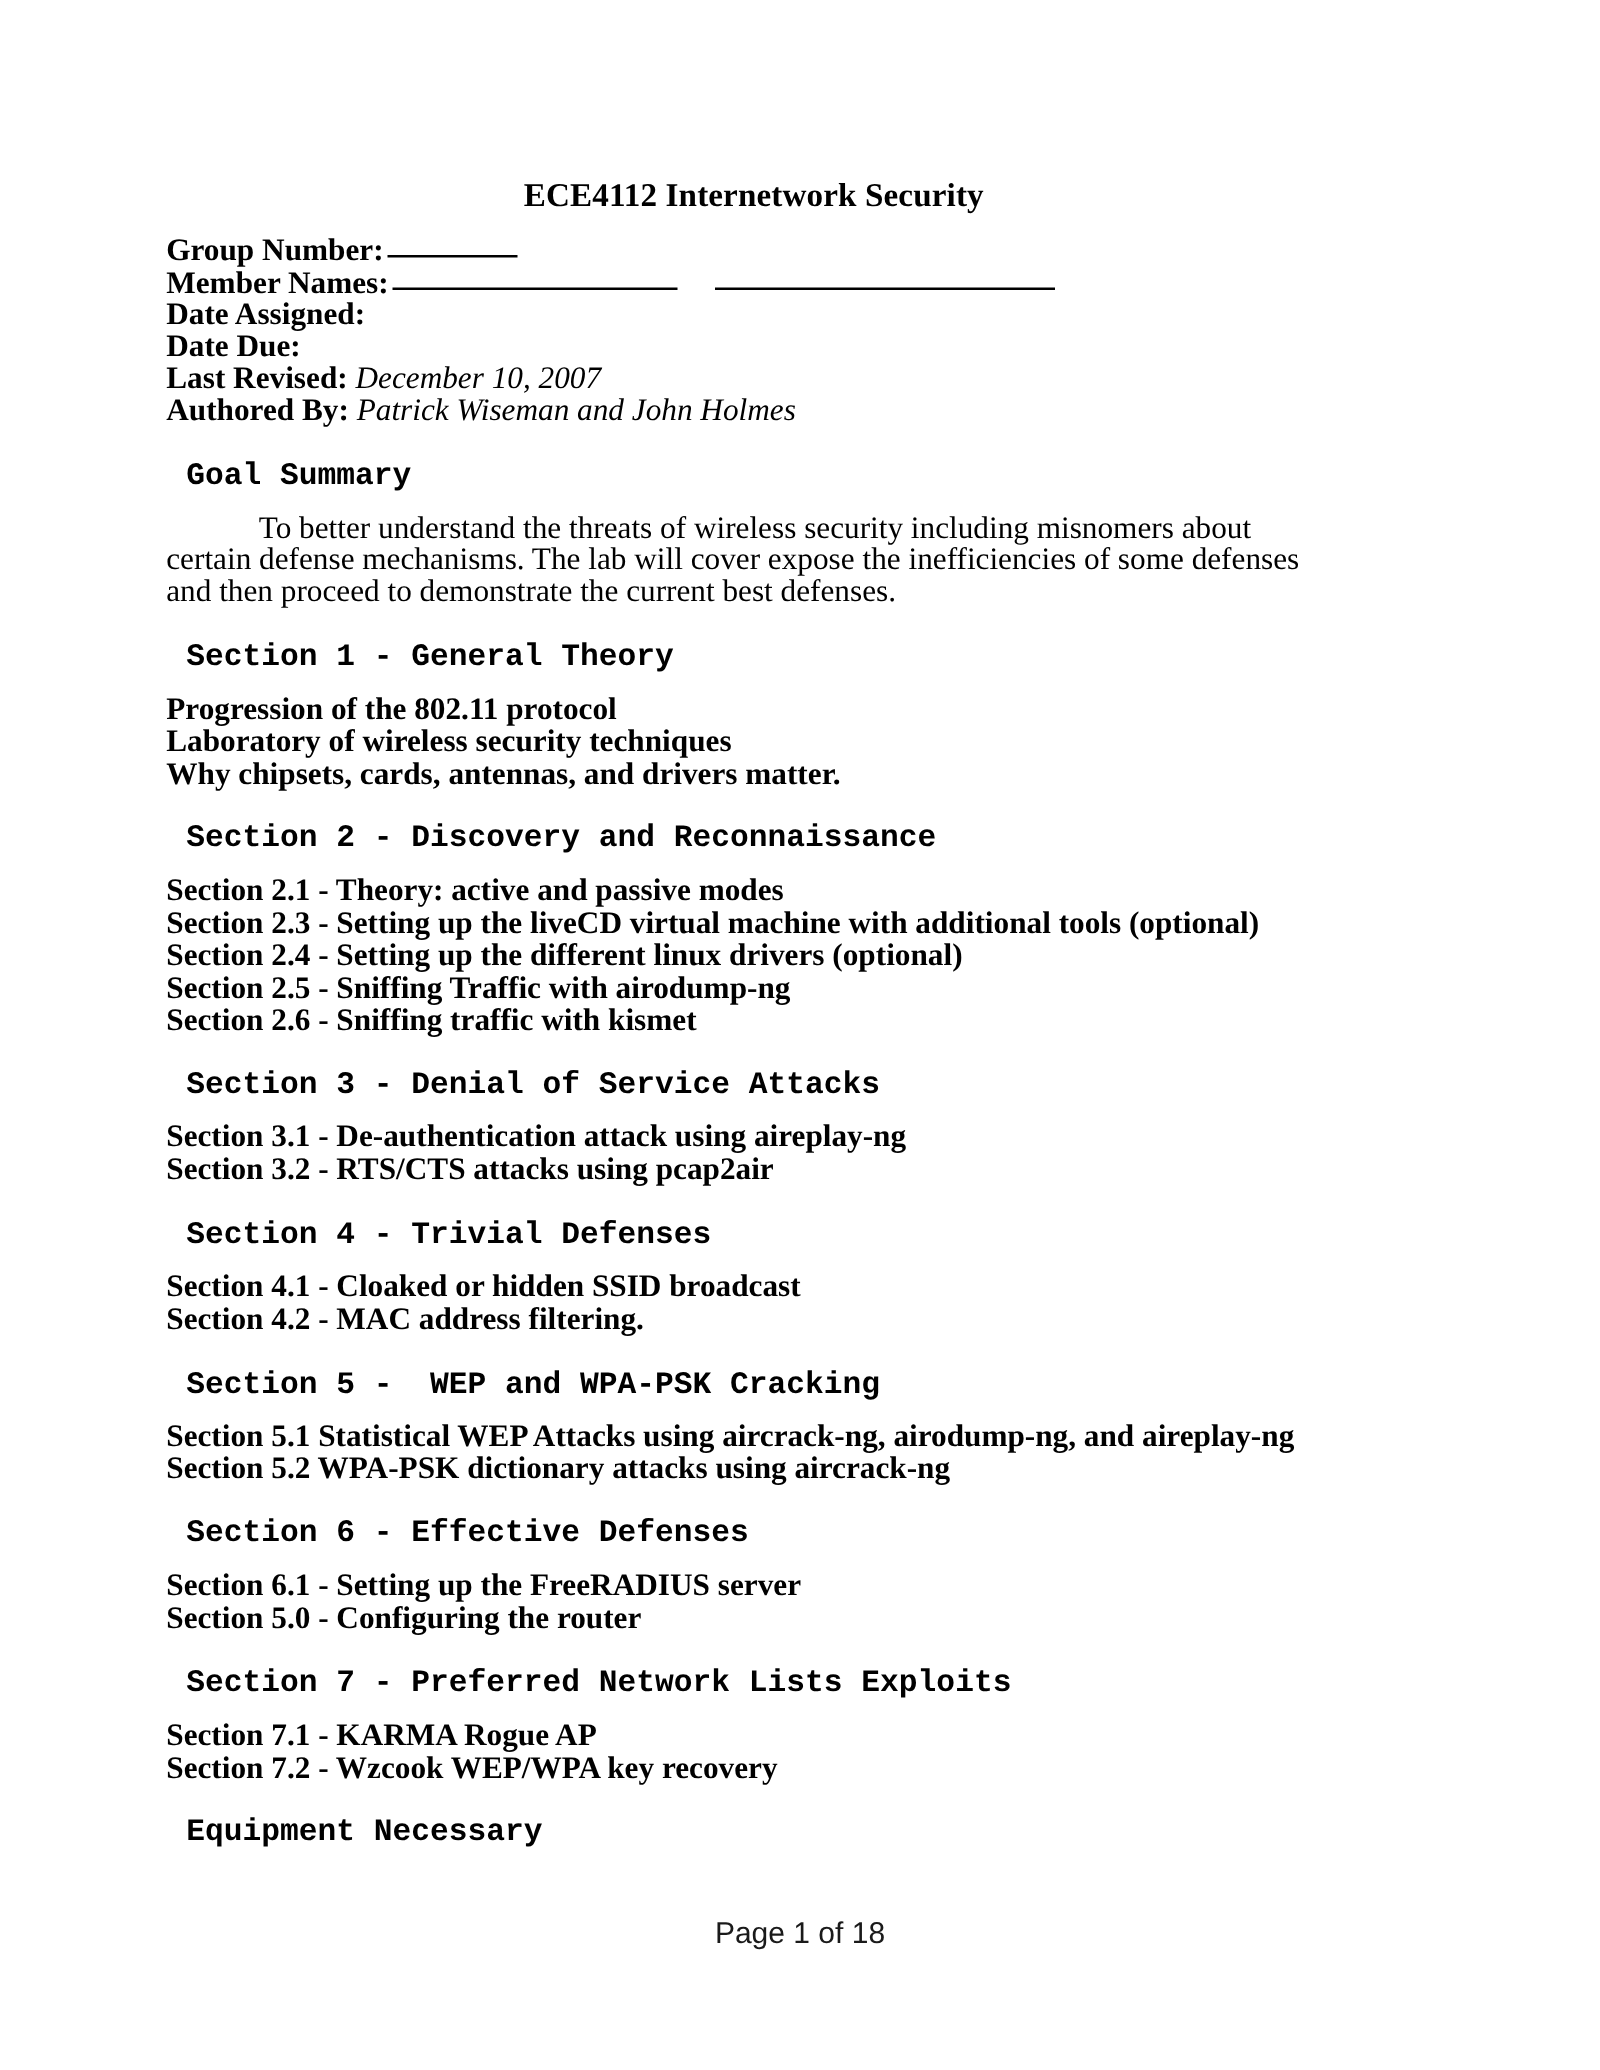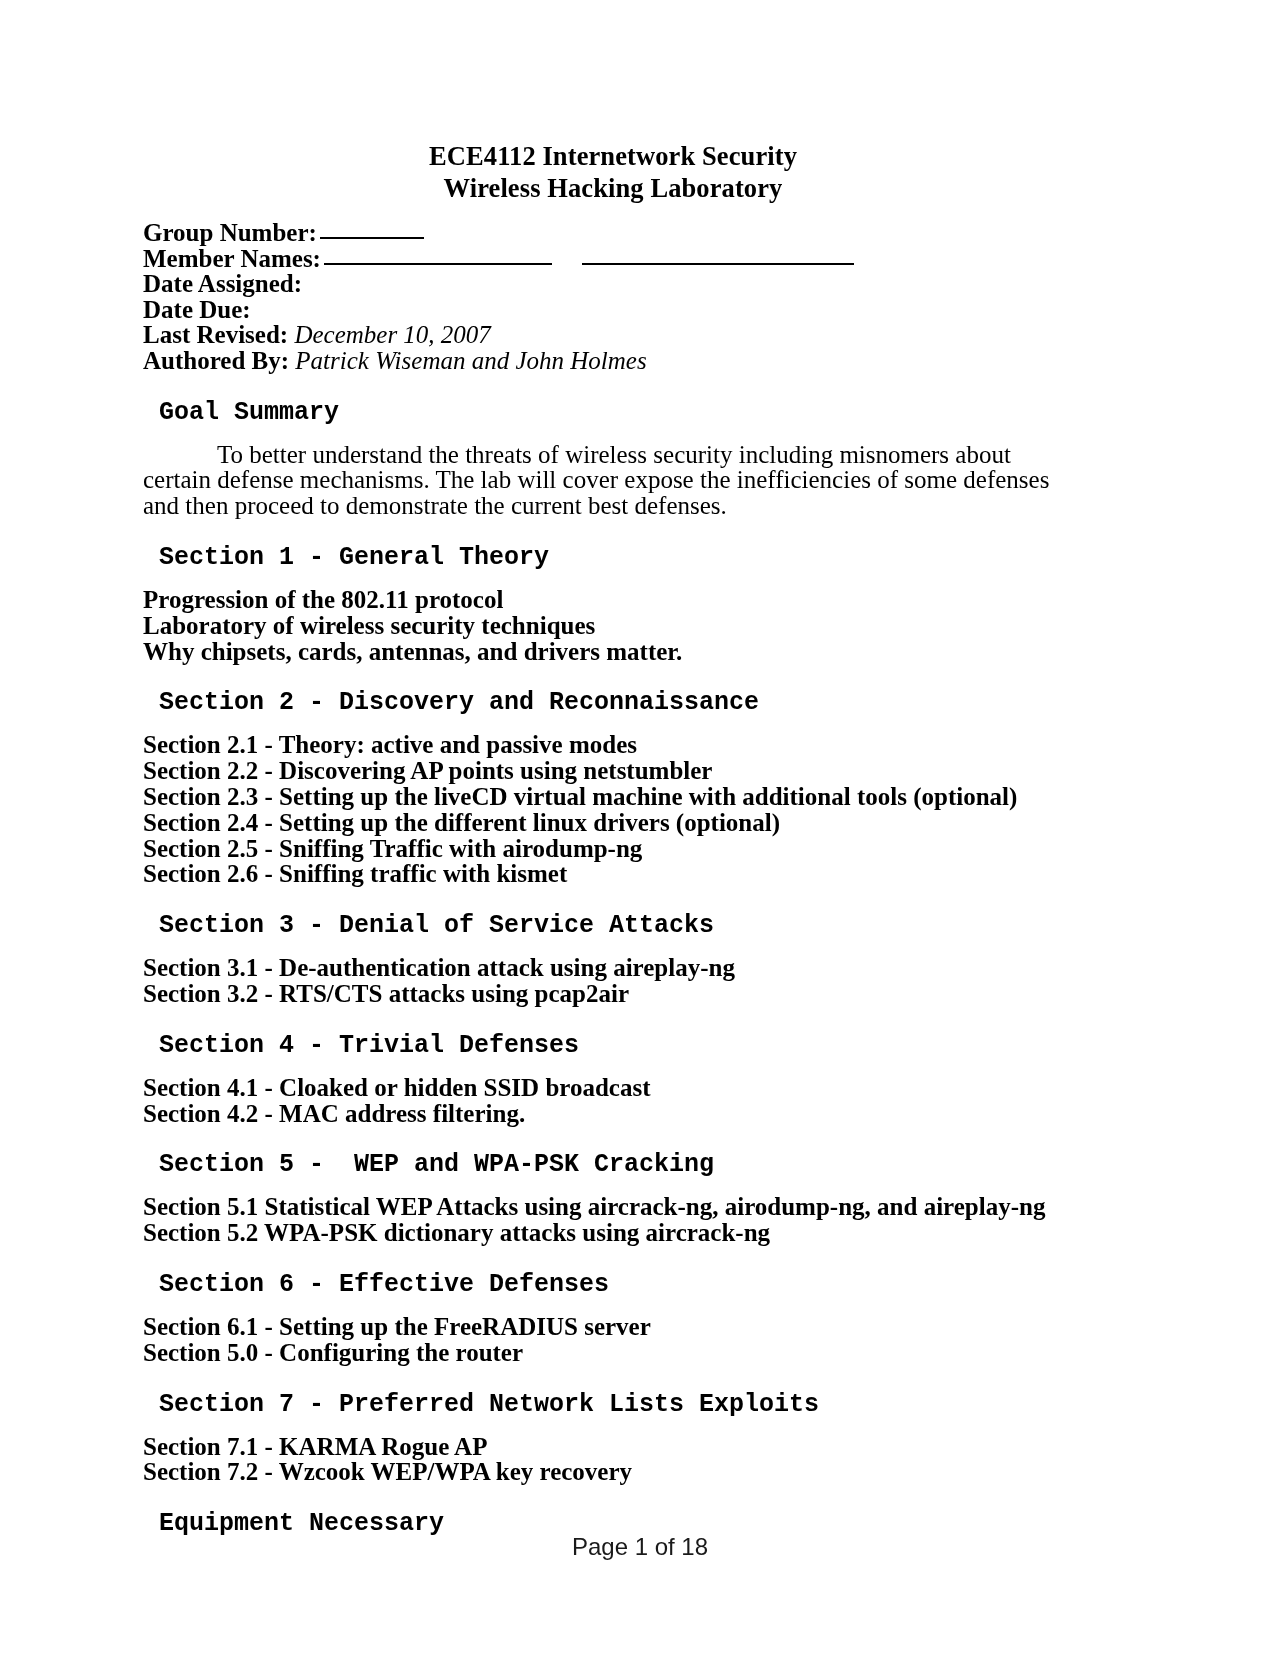--- a/index.html
+++ b/index.html
@@ -17,21 +17,21 @@
     position: relative;
     width: 1280px;
     height: 1656px;
     margin: 0 auto;
     background: #ffffff;
     overflow: hidden;
     box-sizing: border-box;
   }
   .content {
     position: absolute;
-    left: 143px;
+    left: 133px;
     top: 140px;
     width: 940px;
   }
   
   .doc-title {
     text-align: center;
     font-weight: bold;
     font-size: 26.5px;
     line-height: 32px;
     letter-spacing: 0.1px;
@@ -111,21 +111,20 @@
 </style>
 </head>
 <body>
 
 <div class="page">
 
   <div class="content">
 
     <div class="doc-title">
       <span>ECE4112 Internetwork Security</span>
-      <span class="line2">Wireless Hacking Laboratory</span>
     </div>
 
     <div class="meta">
 
       <div class="meta-row">
         <span>Group Number:</span><span class="rule short"></span>
       </div>
 
       <div class="meta-row">
         <span>Member Names:</span><span class="rule med"></span><span class="rule med2"></span>
@@ -157,21 +156,20 @@
     <div class="block">
       <h2 class="section-head">Section 1 - General Theory</h2>
       <p class="line">Progression of the 802.11 protocol</p>
       <p class="line">Laboratory of wireless security techniques</p>
       <p class="line">Why chipsets, cards, antennas, and drivers matter.</p>
     </div>
 
     <div class="block">
       <h2 class="section-head">Section 2 - Discovery and Reconnaissance</h2>
       <p class="line">Section 2.1 - Theory: active and passive modes</p>
-      <p class="line">Section 2.2 - Discovering AP points using netstumbler</p>
       <p class="line">Section 2.3 - Setting up the liveCD virtual machine with additional tools (optional)</p>
       <p class="line">Section 2.4 - Setting up the different linux drivers (optional)</p>
       <p class="line">Section 2.5 - Sniffing Traffic with airodump-ng</p>
       <p class="line">Section 2.6 - Sniffing traffic with kismet</p>
     </div>
 
     <div class="block">
       <h2 class="section-head">Section 3 - Denial of Service Attacks</h2>
       <p class="line">Section 3.1 - De-authentication attack using aireplay-ng</p>
       <p class="line">Section 3.2 - RTS/CTS attacks using pcap2air</p>

